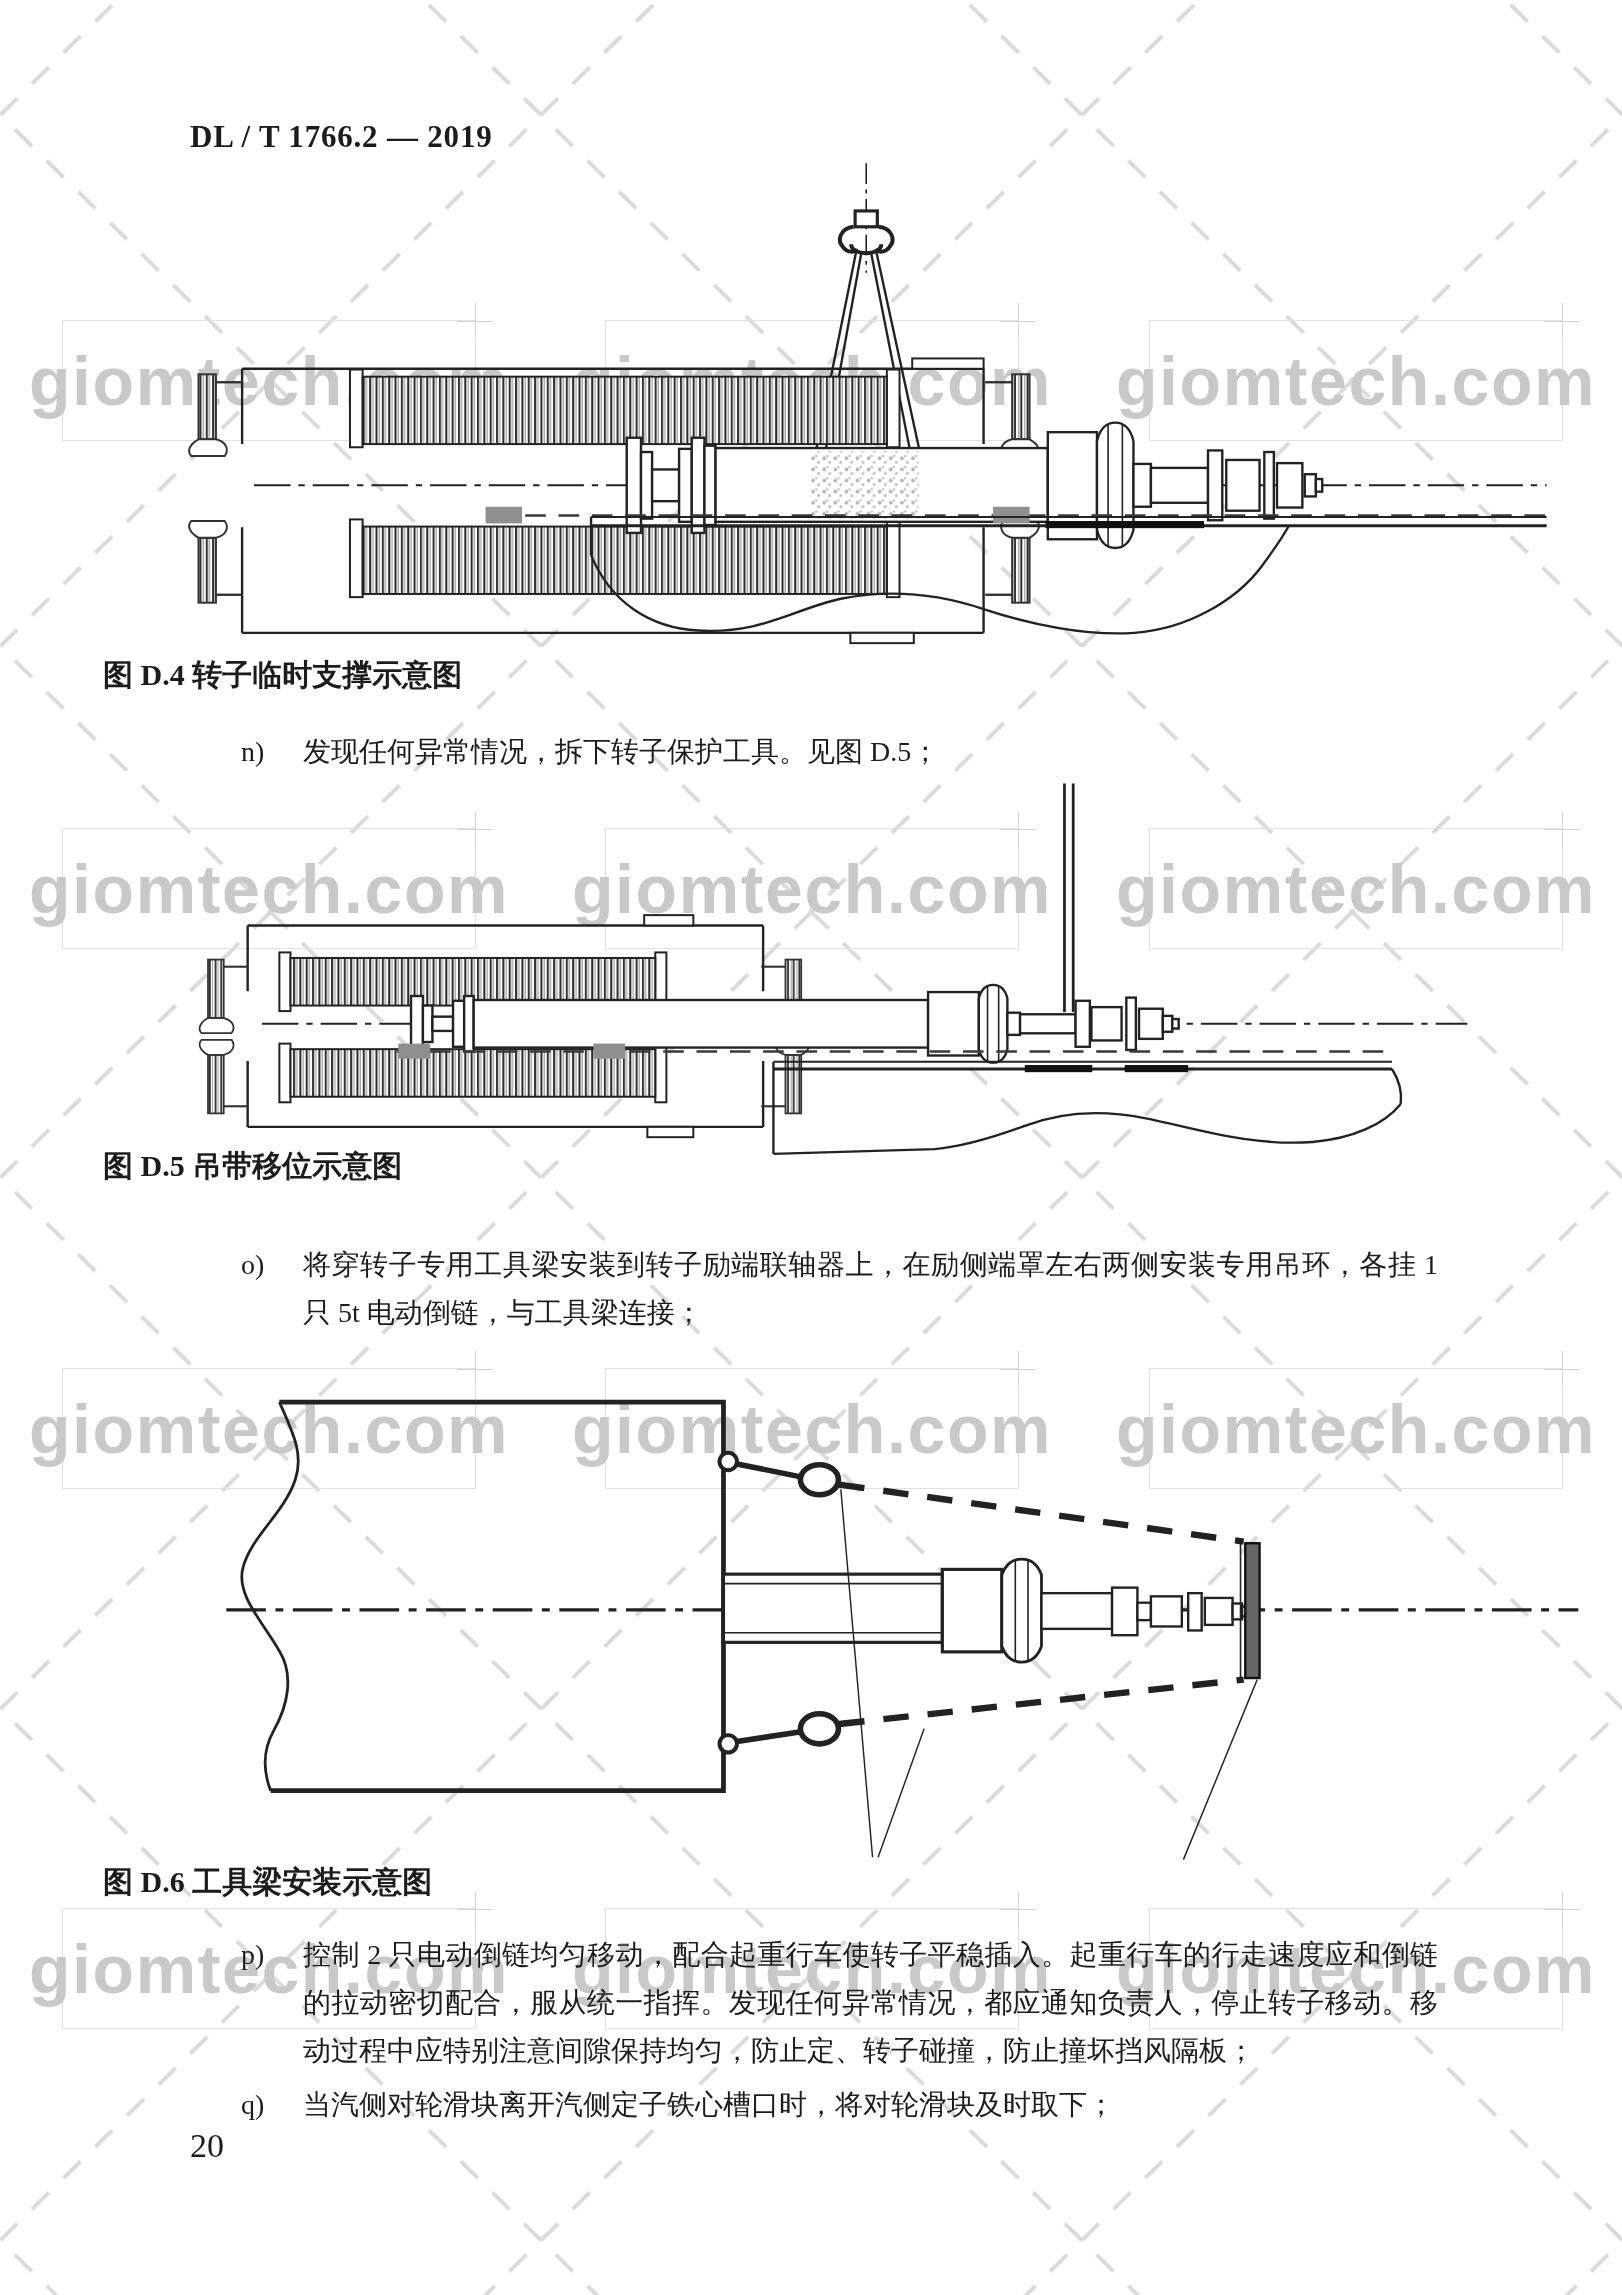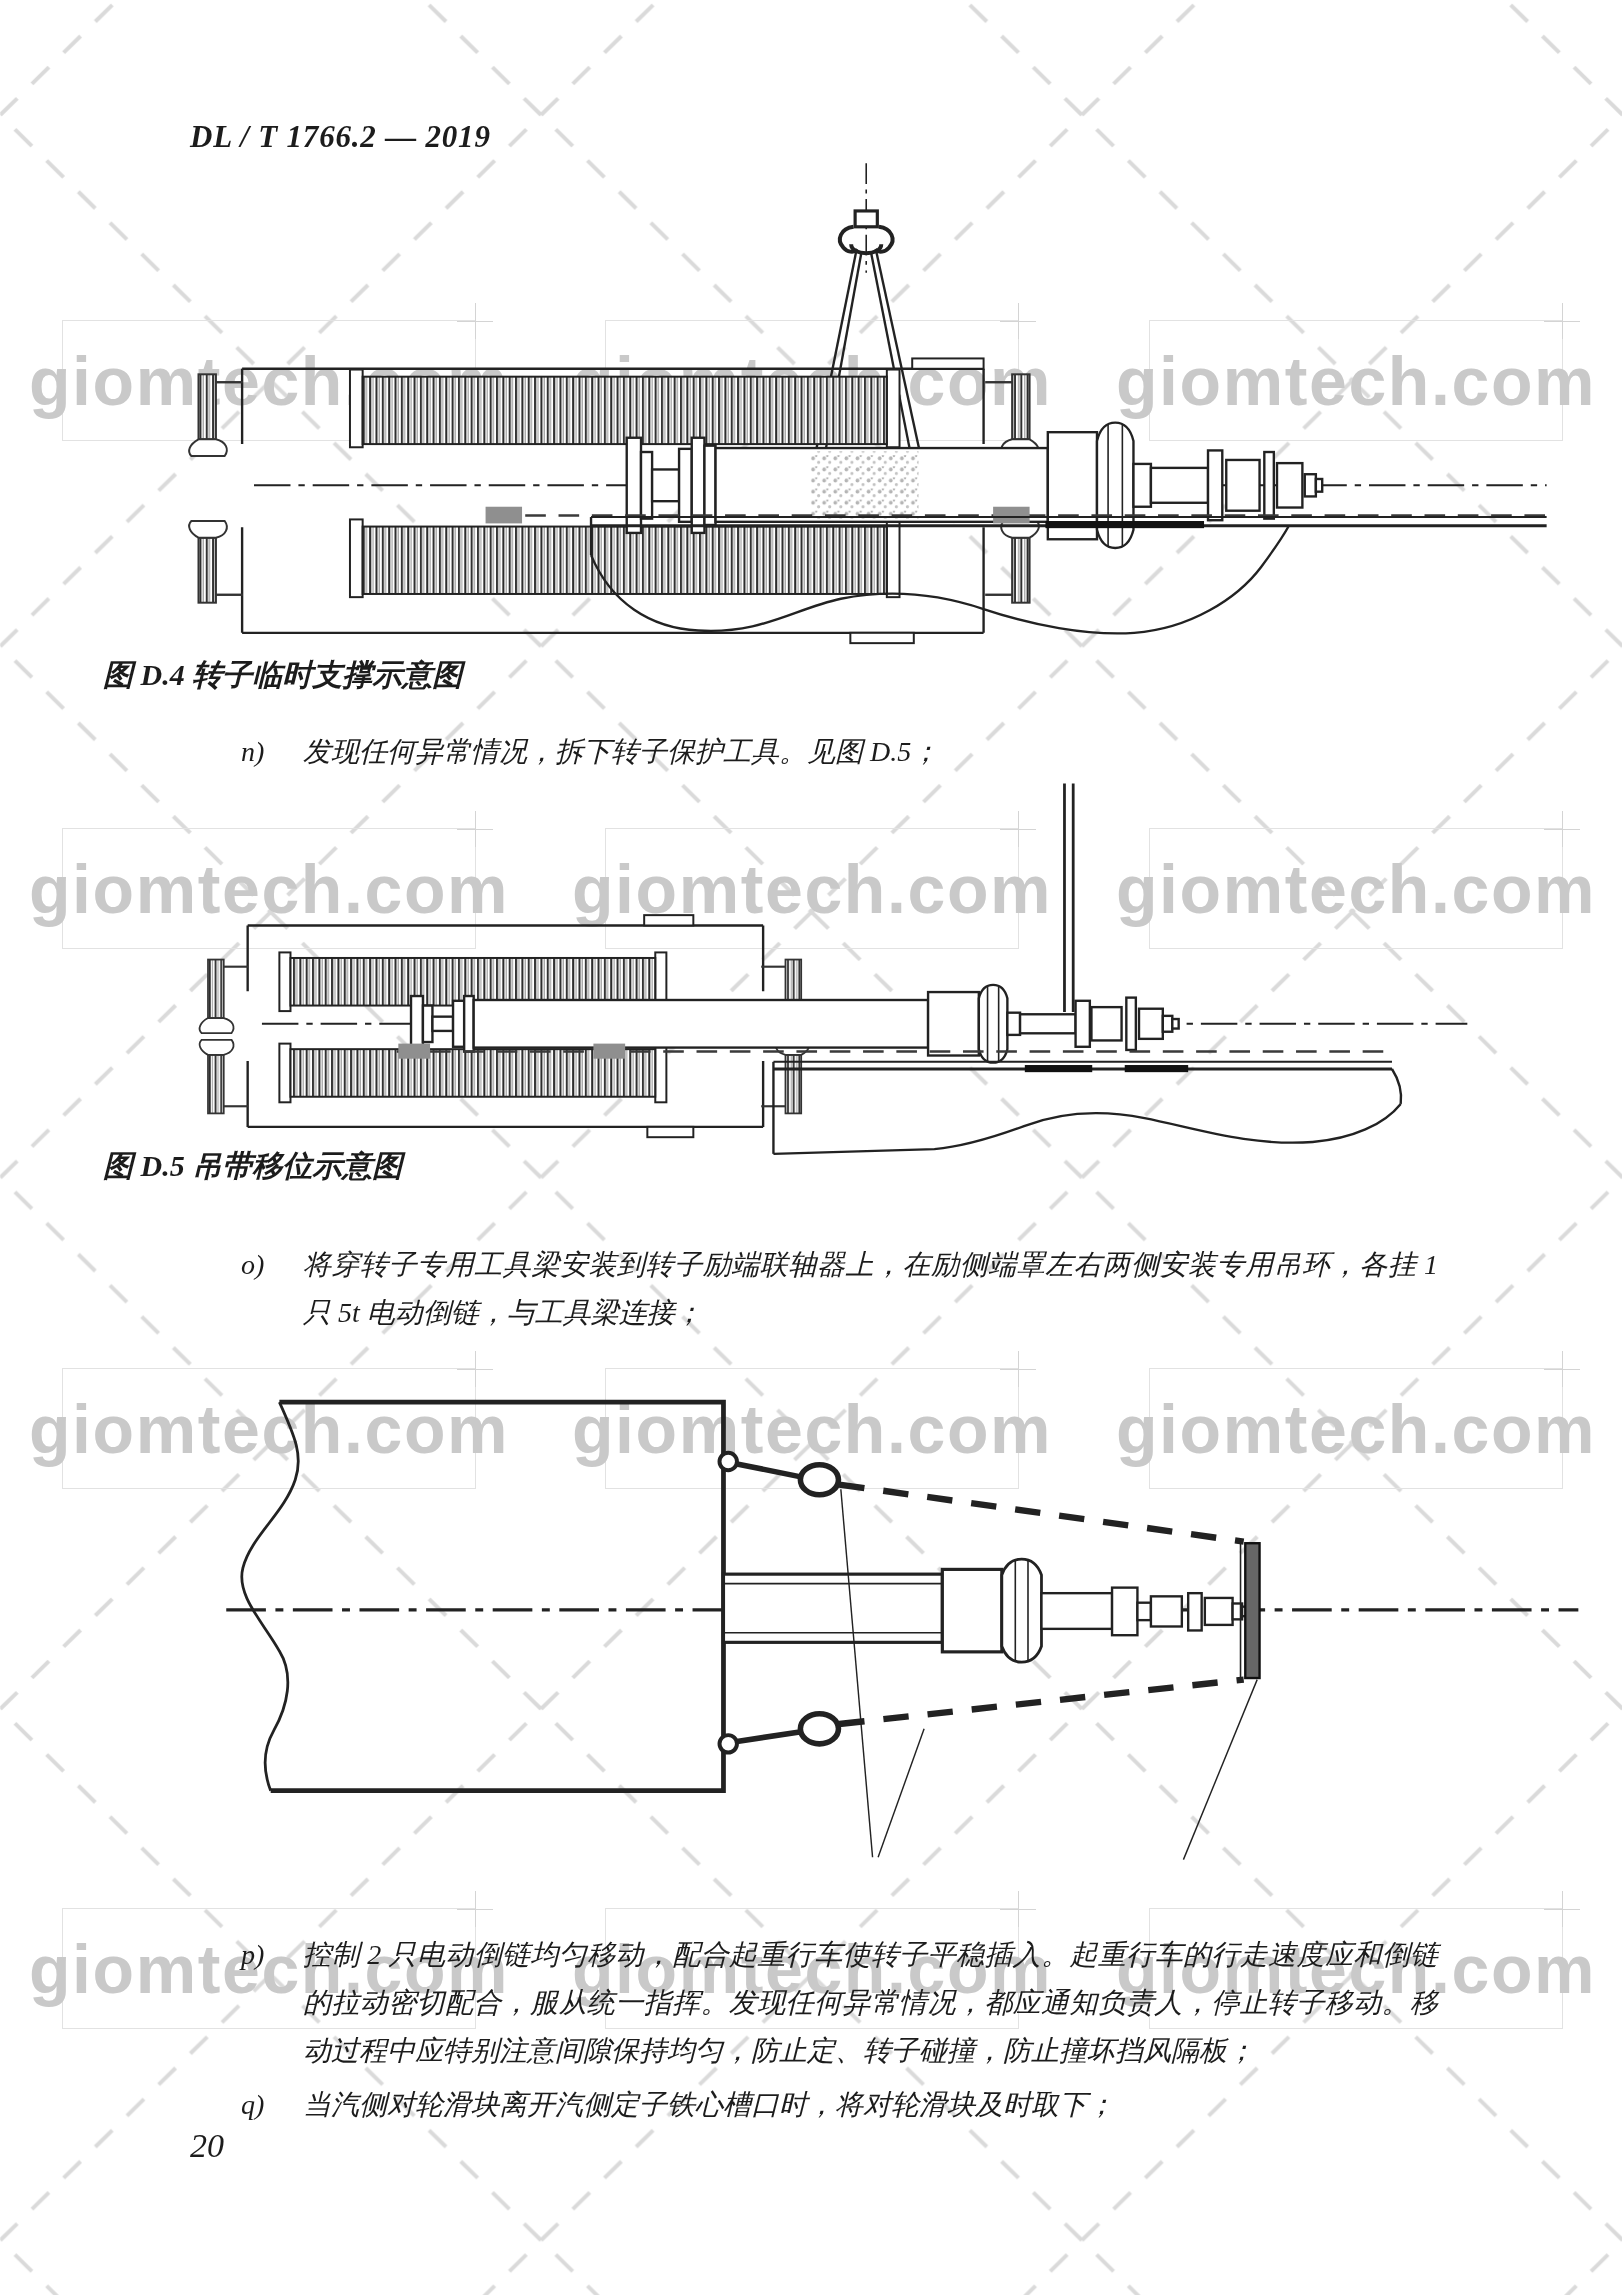--- a/index.html
+++ b/index.html
@@ -17,21 +17,21 @@
   .wm-text{
     font-family:"Liberation Sans","DejaVu Sans",sans-serif;font-weight:bold;
     font-size:68px;color:#c9c9c9;letter-spacing:1.6px;line-height:1;user-select:none;
   }
   .wm-plus{position:absolute;right:-18px;top:-18px;width:36px;height:36px;}
   .wm-plus::before{content:"";position:absolute;left:0;top:17.5px;width:36px;height:1.6px;background:#d4d4d4;}
   .wm-plus::after{content:"";position:absolute;left:17.5px;top:0;width:1.6px;height:36px;background:#d4d4d4;}
   
   .drawings{position:absolute;left:0;top:0;z-index:1;}
   
-  .txt{position:absolute;z-index:2;font-style:italic;}
+  .txt{position:absolute;z-index:2;}
   .doc-header{left:190px;top:119px;font-size:31px;font-weight:bold;letter-spacing:0.8px;}
   .fig-caption{left:103px;width:1459px;text-align:left;font-weight:bold;font-size:30px;line-height:35px;}
   .cap-d4{top:657px;}
   .cap-d5{top:1148px;}
   .cap-d6{top:1864px;}
   .li{left:241px;width:1197px;display:flex;align-items:flex-start;font-size:28px;line-height:48px;}
   .li-label{width:62px;flex:none;}
   .li-text{width:1135px;flex:none;text-align:justify;}
   .li-n{top:728px;}
   .li-o{top:1241px;}
@@ -316,20 +316,21 @@
     <span class="li-text">发现任何异常情况，拆下转子保护工具。见图 D.5；</span>
   </div>
 
   <div class="txt fig-caption cap-d5">图 D.5 吊带移位示意图</div>
 
   <div class="txt li li-o">
     <span class="li-label">o)</span>
     <span class="li-text">将穿转子专用工具梁安装到转子励端联轴器上，在励侧端罩左右两侧安装专用吊环，各挂 1 只 5t 电动倒链，与工具梁连接；</span>
   </div>
 
+  <div class="txt fig-caption cap-d6">图 D.6 工具梁安装示意图</div>
 
   <div class="txt li li-p">
     <span class="li-label">p)</span>
     <span class="li-text">控制 2 只电动倒链均匀移动，配合起重行车使转子平稳插入。起重行车的行走速度应和倒链的拉动密切配合，服从统一指挥。发现任何异常情况，都应通知负责人，停止转子移动。移动过程中应特别注意间隙保持均匀，防止定、转子碰撞，防止撞坏挡风隔板；</span>
   </div>
 
   <div class="txt li li-q">
     <span class="li-label">q)</span>
     <span class="li-text">当汽侧对轮滑块离开汽侧定子铁心槽口时，将对轮滑块及时取下；</span>
   </div>

